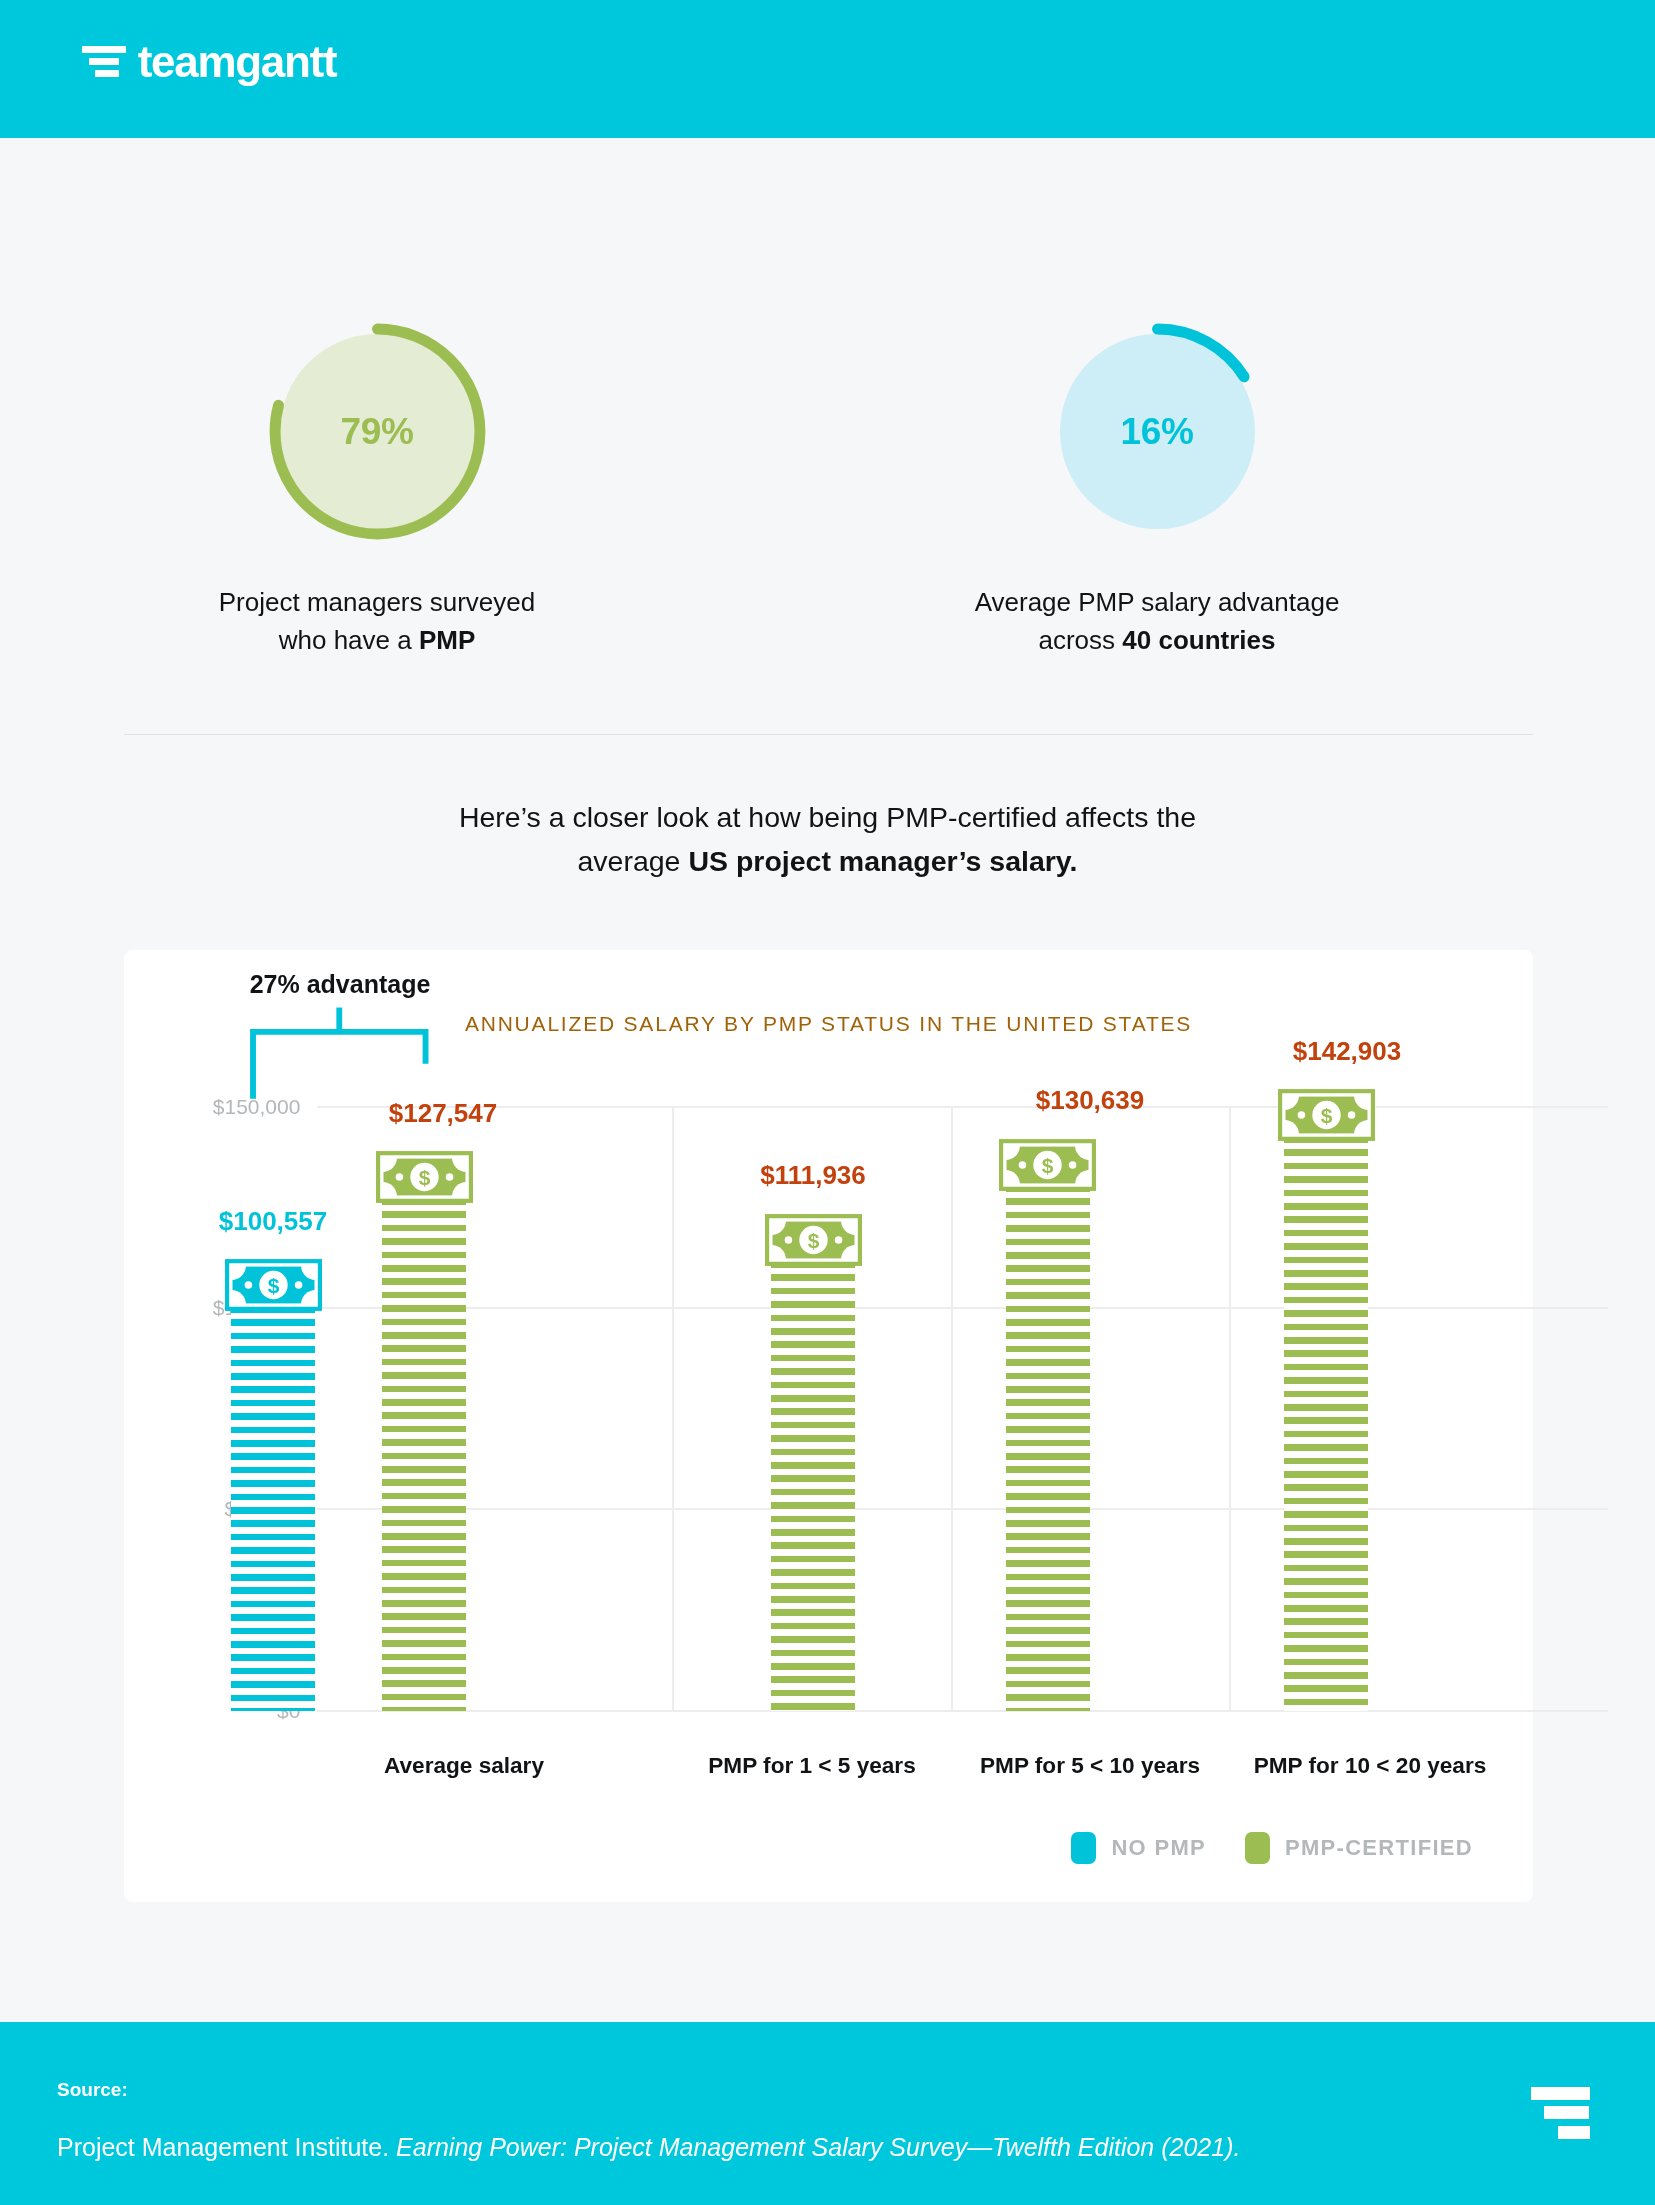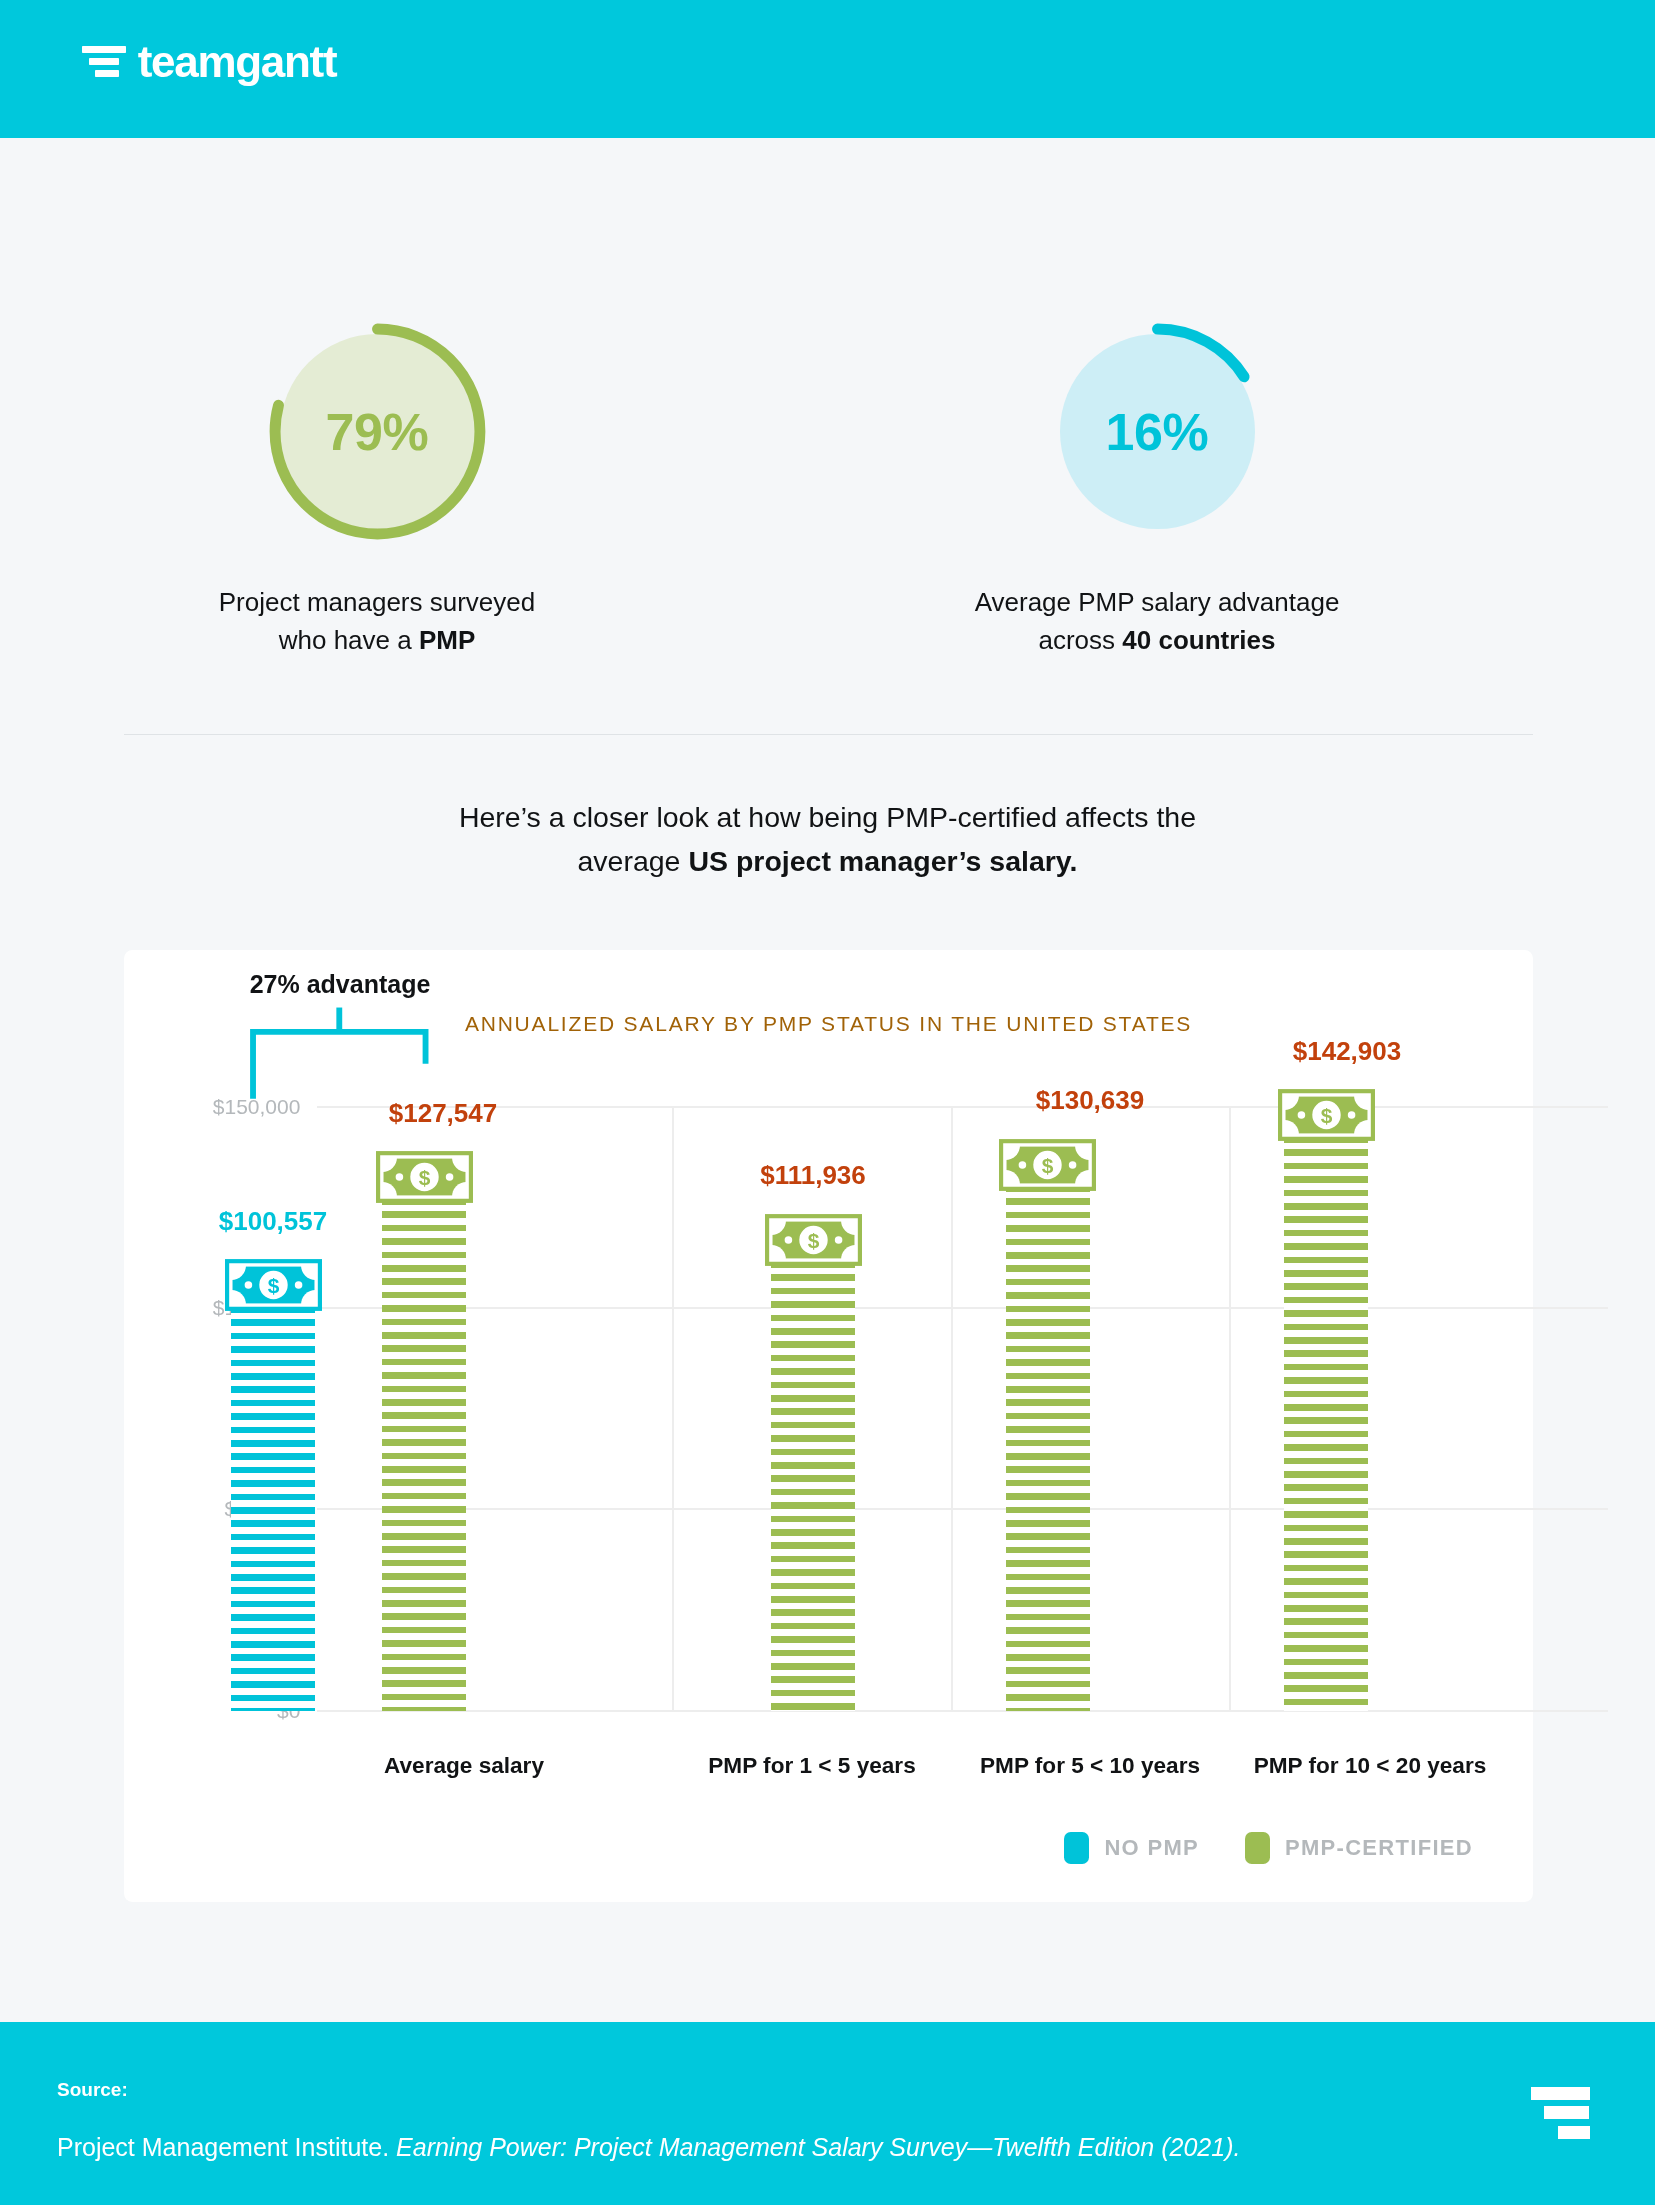--- a/index.html
+++ b/index.html
@@ -45,21 +45,21 @@
 
   .donut { position: relative; width: 225px; height: 225px; margin: 0 auto; }
   .donut .disc {
     position: absolute; left: 15px; top: 15px; width: 195px; height: 195px;
     border-radius: 50%;
   }
   .donut svg { position: absolute; left: 0; top: 0; }
   .donut .value {
     position: absolute; left: 0; top: 0; width: 225px; height: 225px;
     display: flex; align-items: center; justify-content: center;
-    font-size: 52px; font-weight: 700; letter-spacing: -0.4px;
+    font-size: 37px; font-weight: 700; letter-spacing: -0.4px;
   }
   .stat .caption {
     margin-top: 40px; font-size: 26px; line-height: 1.45; color: #111315; font-weight: 400;
   }
   .stat .caption b { font-weight: 700; }
 
   
   .divider {
     position: absolute; left: 124px; top: 734px; width: 1409px; height: 0.8px; background: #dfe3e6;
   }
@@ -117,21 +117,21 @@
     white-space: nowrap; transform: translateX(-50%);
   }
 
   .annot-text {
     position: absolute; font-size: 25px; font-weight: 700; color: #111315;
     white-space: nowrap; transform: translateX(-50%);
   }
   .bracket { position: absolute; }
 
   .legend {
-    position: absolute; display: flex; align-items: center; gap: 9px; padding-left: 14px;
+    position: absolute; display: flex; align-items: center; gap: 2px; padding-left: 14px;
   }
   .legend .item { display: flex; align-items: center; gap: 15px; }
   .legend .sw { width: 25px; height: 32px; border-radius: 6.7px; }
   .legend .sw.cyan { background: #00c3d9; }
   .legend .sw.green { background: #9cbd52; }
   .legend .lbl { font-size: 22px; font-weight: 700; color: #b4b8bb; letter-spacing: 1.3px; }
 
   
   .footer {
     position: absolute; left: 0; bottom: 0; width: 1655px; height: 183px; background: #00c8dc;

